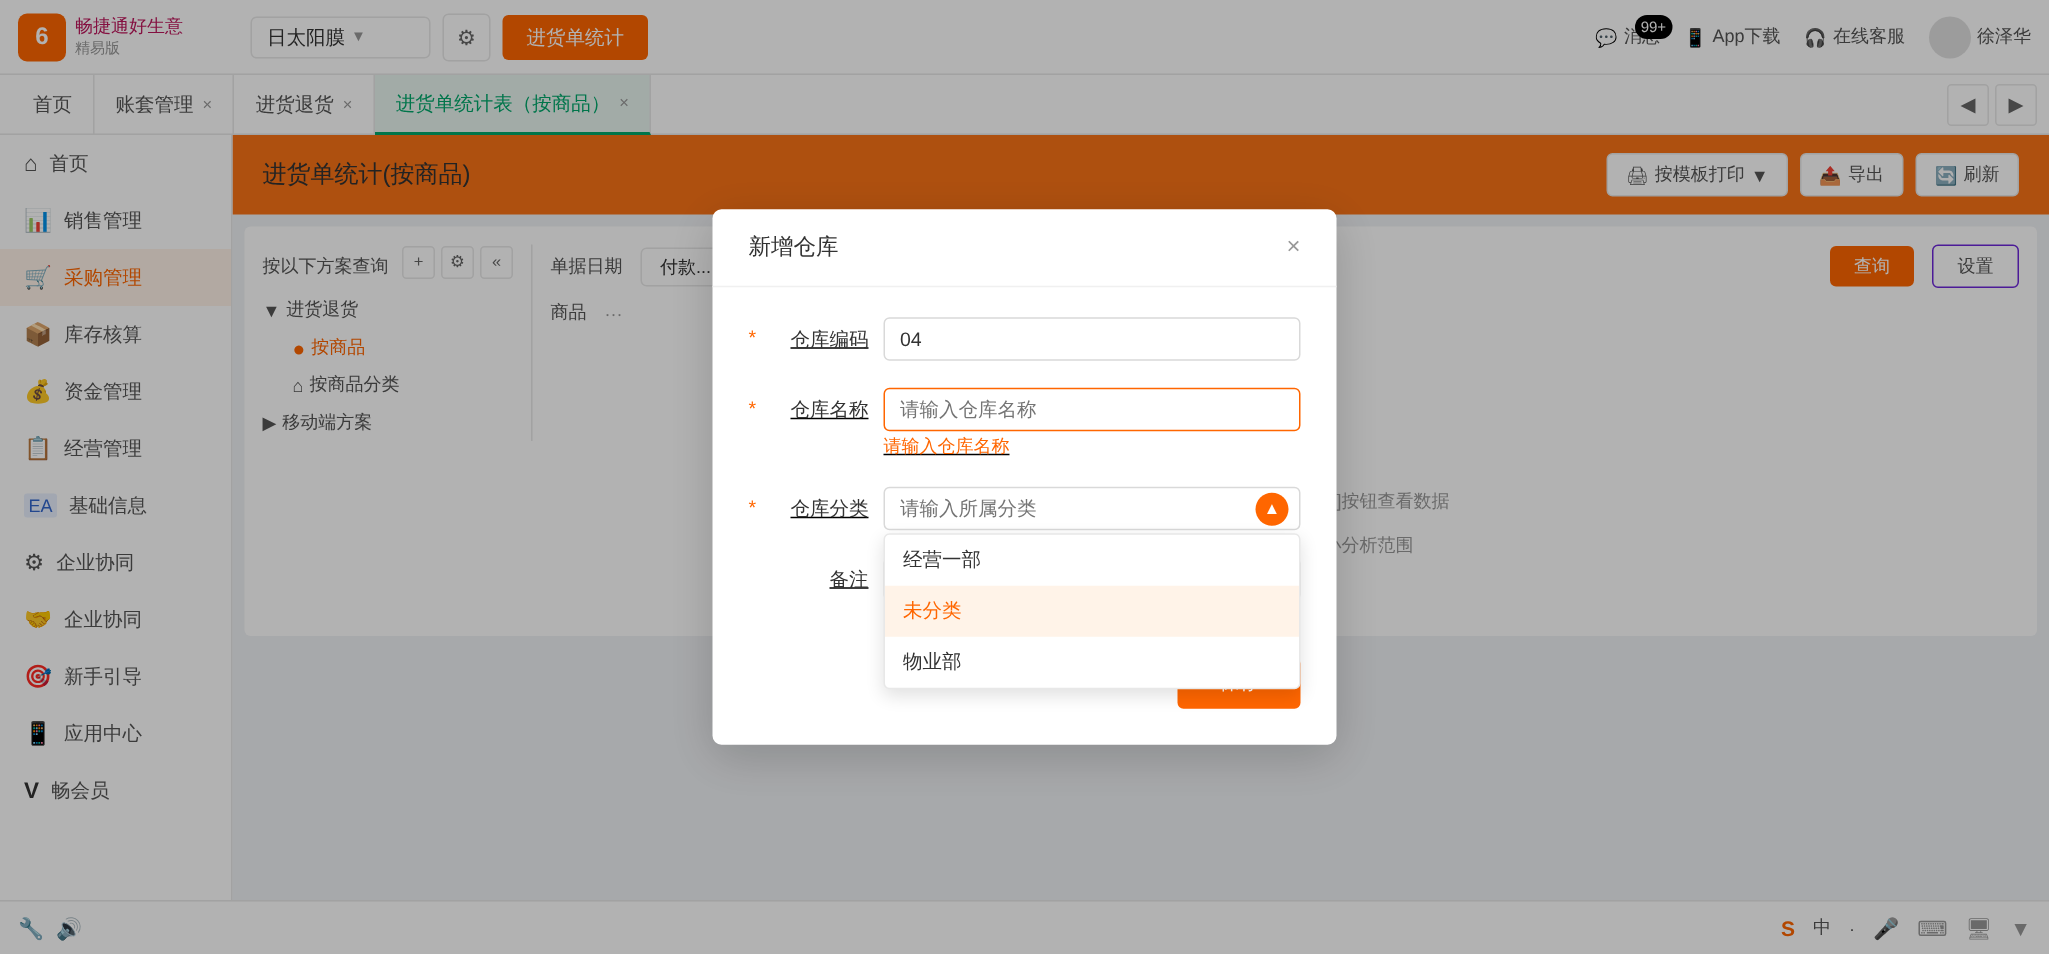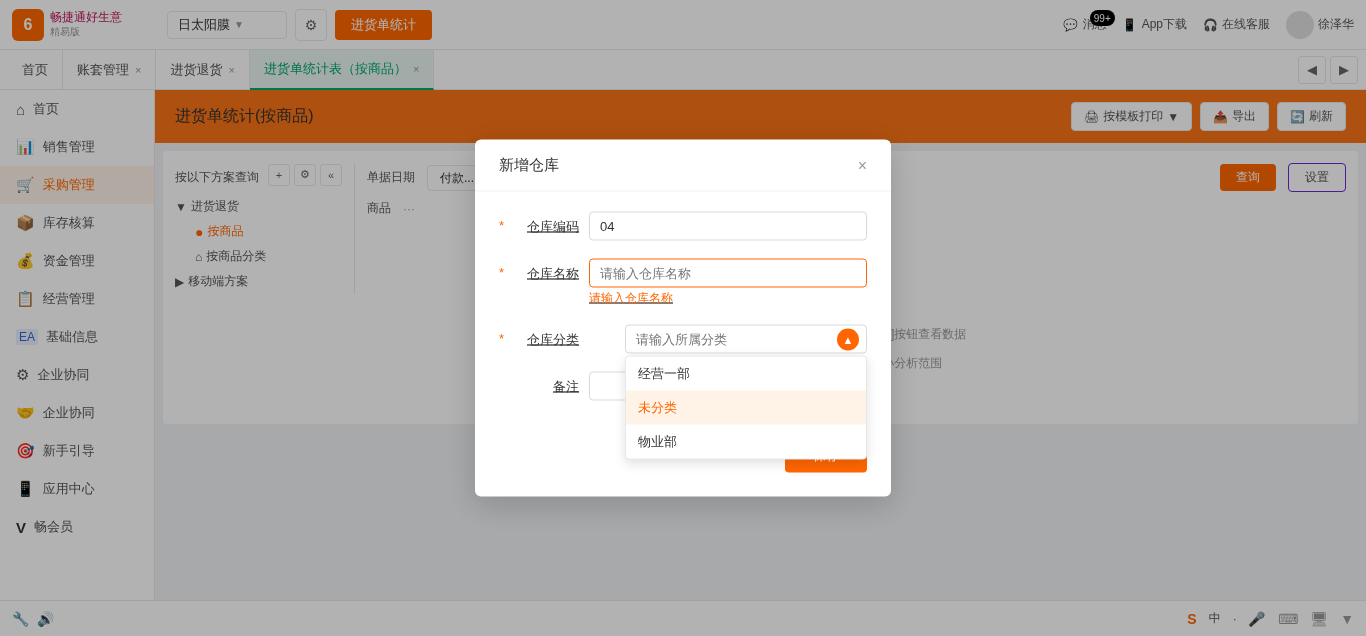--- a/index.html
+++ b/index.html
@@ -461,21 +461,21 @@
         <input class="form-input error" type="text" placeholder="请输入仓库名称" style="">
         <div class="error-msg">请输入仓库名称</div>
       </div>
     </div>
 
     <div class="form-row">
       <div class="form-label required">
         <span>仓库分类</span>
       </div>
       <div class="form-field">
-        <div class="form-select-wrap" style="position:relative;margin-left:36px;">
+        <div class="form-select-wrap" style="position:relative;">
           <input class="form-select-input" type="text" placeholder="请输入所属分类" style="">
           <div class="form-select-arrow">▲</div>
           
           <div class="dropdown-list">
             <div class="dropdown-item">经营一部</div>
             <div class="dropdown-item active">未分类</div>
             <div class="dropdown-item">物业部</div>
           </div>
         </div>
       </div>

